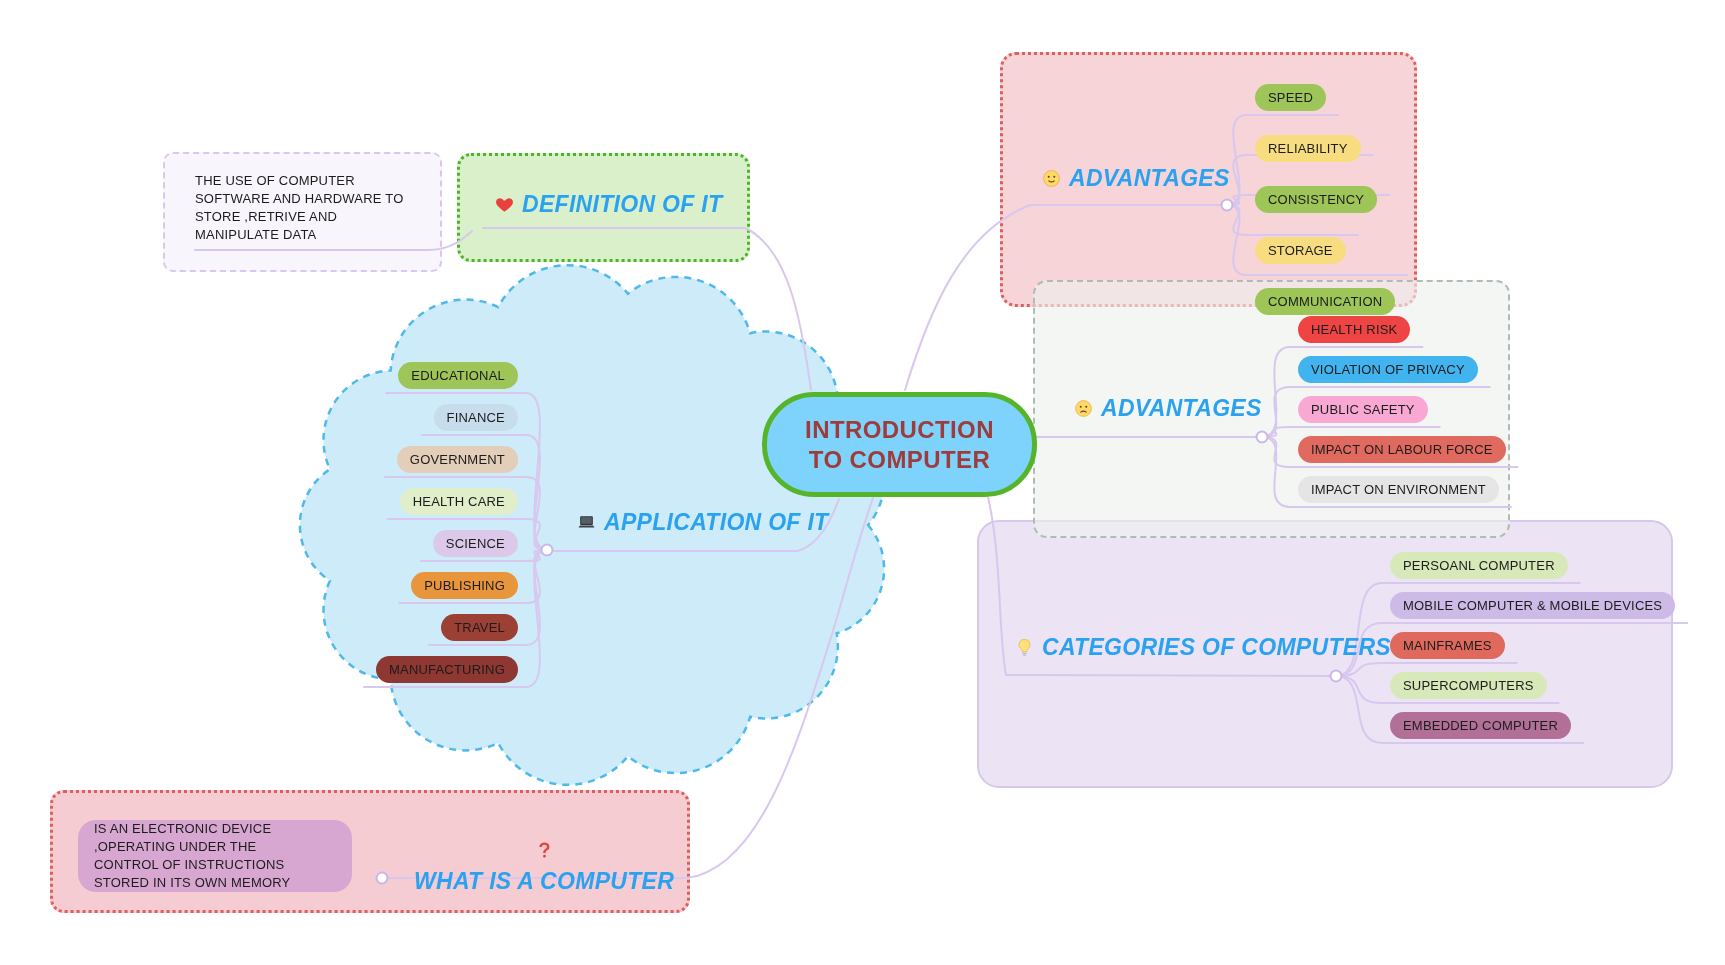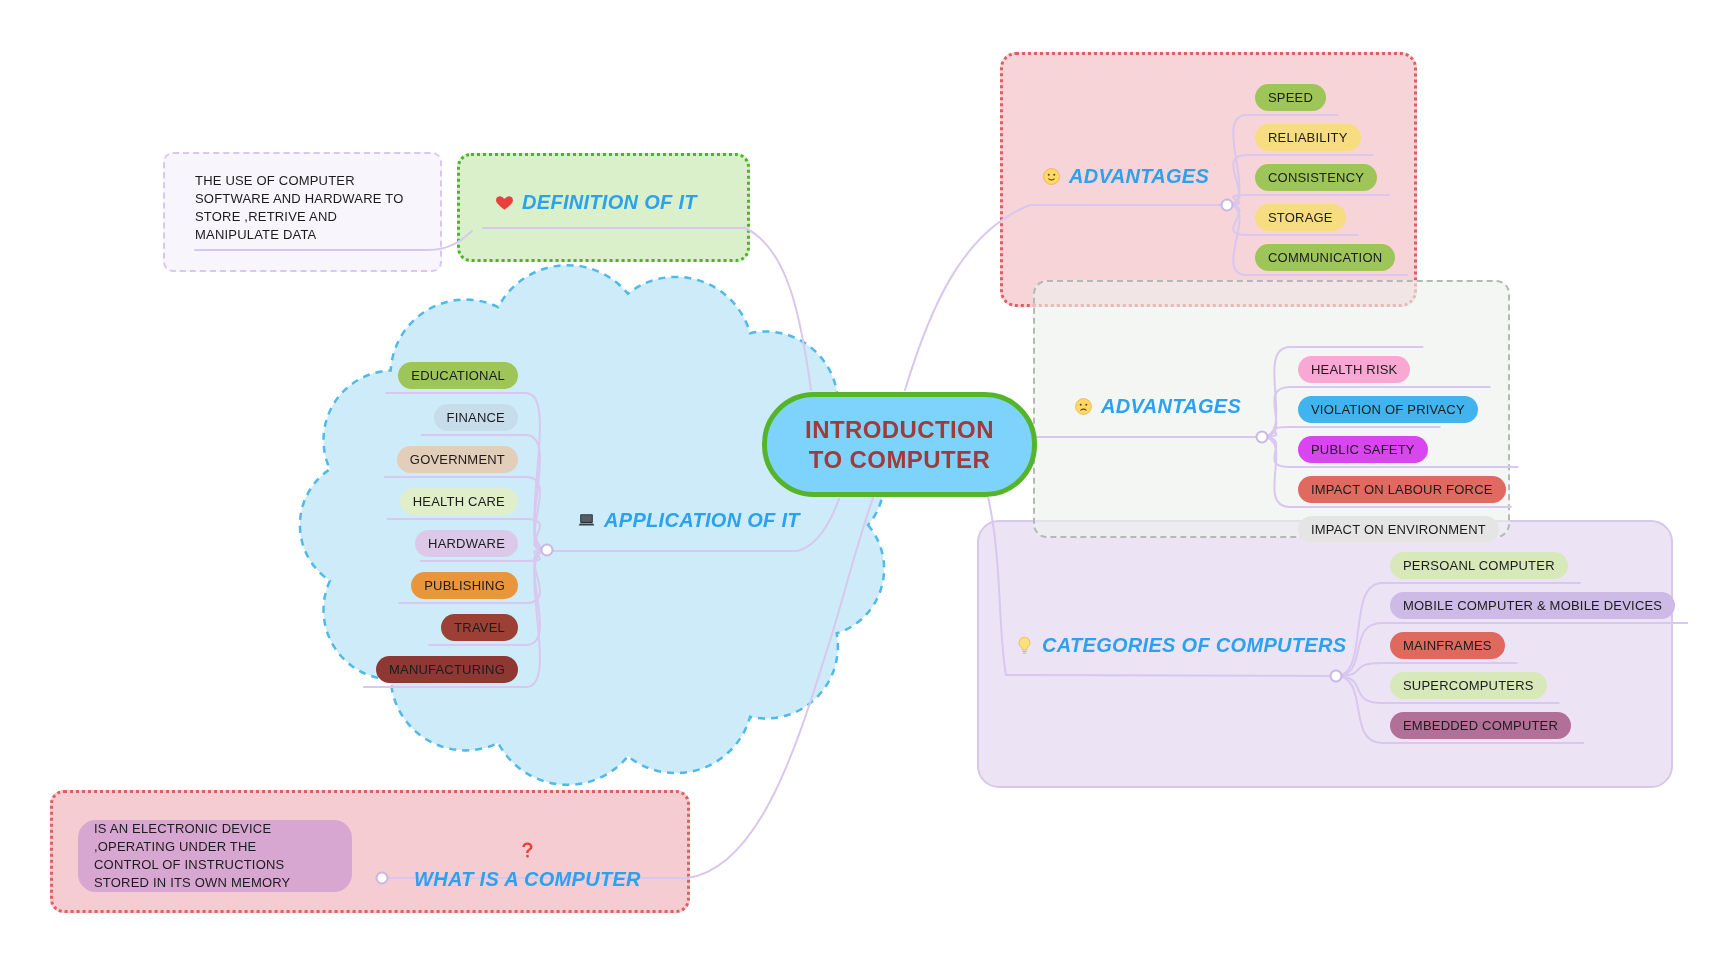--- a/index.html
+++ b/index.html
@@ -19,30 +19,30 @@
            border:2px dashed #d9c7f0;border-radius:10px;z-index:2;
            display:flex;align-items:center;padding:10px 28px 18px 30px;}
   .box-def{left:457px;top:153px;width:293px;height:109px;background:#d9f0ca;
            border:3px dotted #4cb427;border-radius:14px;z-index:1;}
   .box-whatis{left:50px;top:790px;width:640px;height:123px;background:#f5ccd1;
            border:3px dotted #dd5f5f;border-radius:14px;z-index:1;}
   .box-whatisnote{left:78px;top:820px;width:274px;height:72px;background:#d8a7d1;
            border-radius:18px;z-index:2;display:flex;align-items:center;padding:6px 32px 6px 16px;}
   .note-text{font-size:13px;line-height:1.38;color:#1c1c1c;letter-spacing:0.2px;}
   .branch-label{position:absolute;display:flex;align-items:center;gap:8px;z-index:4;white-space:nowrap;}
-  .branch-label .lbl{font-size:20px;font-weight:bold;font-style:italic;color:#2aa2f0;letter-spacing:0.3px;}
+  .branch-label .lbl{font-size:23px;font-weight:bold;font-style:italic;color:#2aa2f0;letter-spacing:0.3px;}
   .branch-label .ico{display:inline-flex;width:19px;height:19px;}
   .lbl-adv{left:1042px;top:165px;}
   .lbl-dis{left:1074px;top:395px;}
   .lbl-cat{left:1015px;top:634px;}
   .lbl-app{left:577px;top:509px;}
   .lbl-whatis{left:414px;top:841px;flex-direction:column;}
   .lbl-def{left:495px;top:191px;}
   .pills{position:absolute;display:flex;flex-direction:column;z-index:4;}
-  .pills-adv{left:1255px;top:84px;gap:13px;align-items:flex-start;}
+  .pills-adv{left:1255px;top:84px;gap:24px;align-items:flex-start;}
   .pills-dis{left:1298px;top:316px;gap:13px;align-items:flex-start;}
   .pills-cat{left:1390px;top:552px;gap:13px;align-items:flex-start;}
   .pills-app{left:350px;top:362px;width:168px;gap:15px;align-items:flex-end;}
   .pill{height:27px;display:flex;align-items:center;padding:0 13px;border-radius:14px;
         font-size:13px;color:#1c1c1c;white-space:nowrap;letter-spacing:0.2px;}
   .node-dot{position:absolute;width:13px;height:13px;border-radius:50%;background:#ffffff;
         border:2px solid #c9b6e6;z-index:5;transform:translate(-50%,-50%);box-sizing:border-box;}
   #center-node{position:absolute;left:762px;top:392px;width:275px;height:105px;z-index:5;
         background:#7dd3fc;border:5px solid #55b42a;border-radius:52px;box-sizing:border-box;
         display:flex;align-items:center;justify-content:center;text-align:center;
@@ -170,39 +170,39 @@
   </div>
 
   <div class="pills pills-adv" id="adv-pills">
       <div class="pill" style="background: rgb(157, 197, 88);">SPEED</div>
       <div class="pill" style="background: rgb(247, 220, 128);">RELIABILITY</div>
       <div class="pill" style="background: rgb(157, 197, 88);">CONSISTENCY</div>
       <div class="pill" style="background: rgb(247, 220, 128); text-align: center;">STORAGE</div>
       <div class="pill" style="background: rgb(157, 197, 88);">COMMUNICATION</div>
     </div>
   <div class="pills pills-dis" id="dis-pills">
-      <div class="pill" style="background: #f9a8d4; margin-top: 40px;">HEALTH RISK</div>
+      <div class="pill" style="background: #ef4444;">HEALTH RISK</div>
       <div class="pill" style="background: rgb(65, 180, 240);">VIOLATION OF PRIVACY</div>
-      <div class="pill" style="background: #d946ef;">PUBLIC SAFETY</div>
+      <div class="pill" style="background: #f9a8d4;">PUBLIC SAFETY</div>
       <div class="pill" style="background: rgb(224, 106, 96);">IMPACT ON LABOUR FORCE</div>
       <div class="pill" style="background: #e5e5e5;">IMPACT ON ENVIRONMENT</div>
     </div>
   <div class="pills pills-cat" id="cat-pills">
       <div class="pill" style="background: rgb(215, 233, 184);">PERSOANL COMPUTER</div>
       <div class="pill" style="background: rgb(205, 186, 231);">MOBILE COMPUTER &amp; MOBILE DEVICES</div>
       <div class="pill" style="background: rgb(224, 105, 94);">MAINFRAMES</div>
       <div class="pill" style="background: rgb(215, 233, 184);">SUPERCOMPUTERS</div>
       <div class="pill" style="background: rgb(178, 111, 152);">EMBEDDED COMPUTER</div>
     </div>
   <div class="pills pills-app" id="app-pills">
       <div class="pill" style="background: rgb(157, 197, 88);">EDUCATIONAL</div>
       <div class="pill" style="background: rgb(200, 221, 235);">FINANCE</div>
       <div class="pill" style="background: rgb(227, 206, 186);">GOVERNMENT</div>
       <div class="pill" style="background: rgb(224, 238, 202);">HEALTH CARE</div>
-      <div class="pill" style="background: rgb(220, 201, 234);">HARDWARE</div>
+      <div class="pill" style="background: rgb(220, 201, 234);">SCIENCE</div>
       <div class="pill" style="background: rgb(233, 149, 60);">PUBLISHING</div>
       <div class="pill" style="background: rgb(156, 64, 54);">TRAVEL</div>
       <div class="pill" style="background: rgb(142, 55, 51);">MANUFACTURING</div>
     </div>
 
   <div class="node-dot" style="left:1227px;top:205px"></div>
   <div class="node-dot" style="left:1262px;top:437px"></div>
   <div class="node-dot" style="left:1336px;top:676px"></div>
   <div class="node-dot" style="left:547px;top:550px"></div>
   <div class="node-dot" style="left:382px;top:878px"></div>

